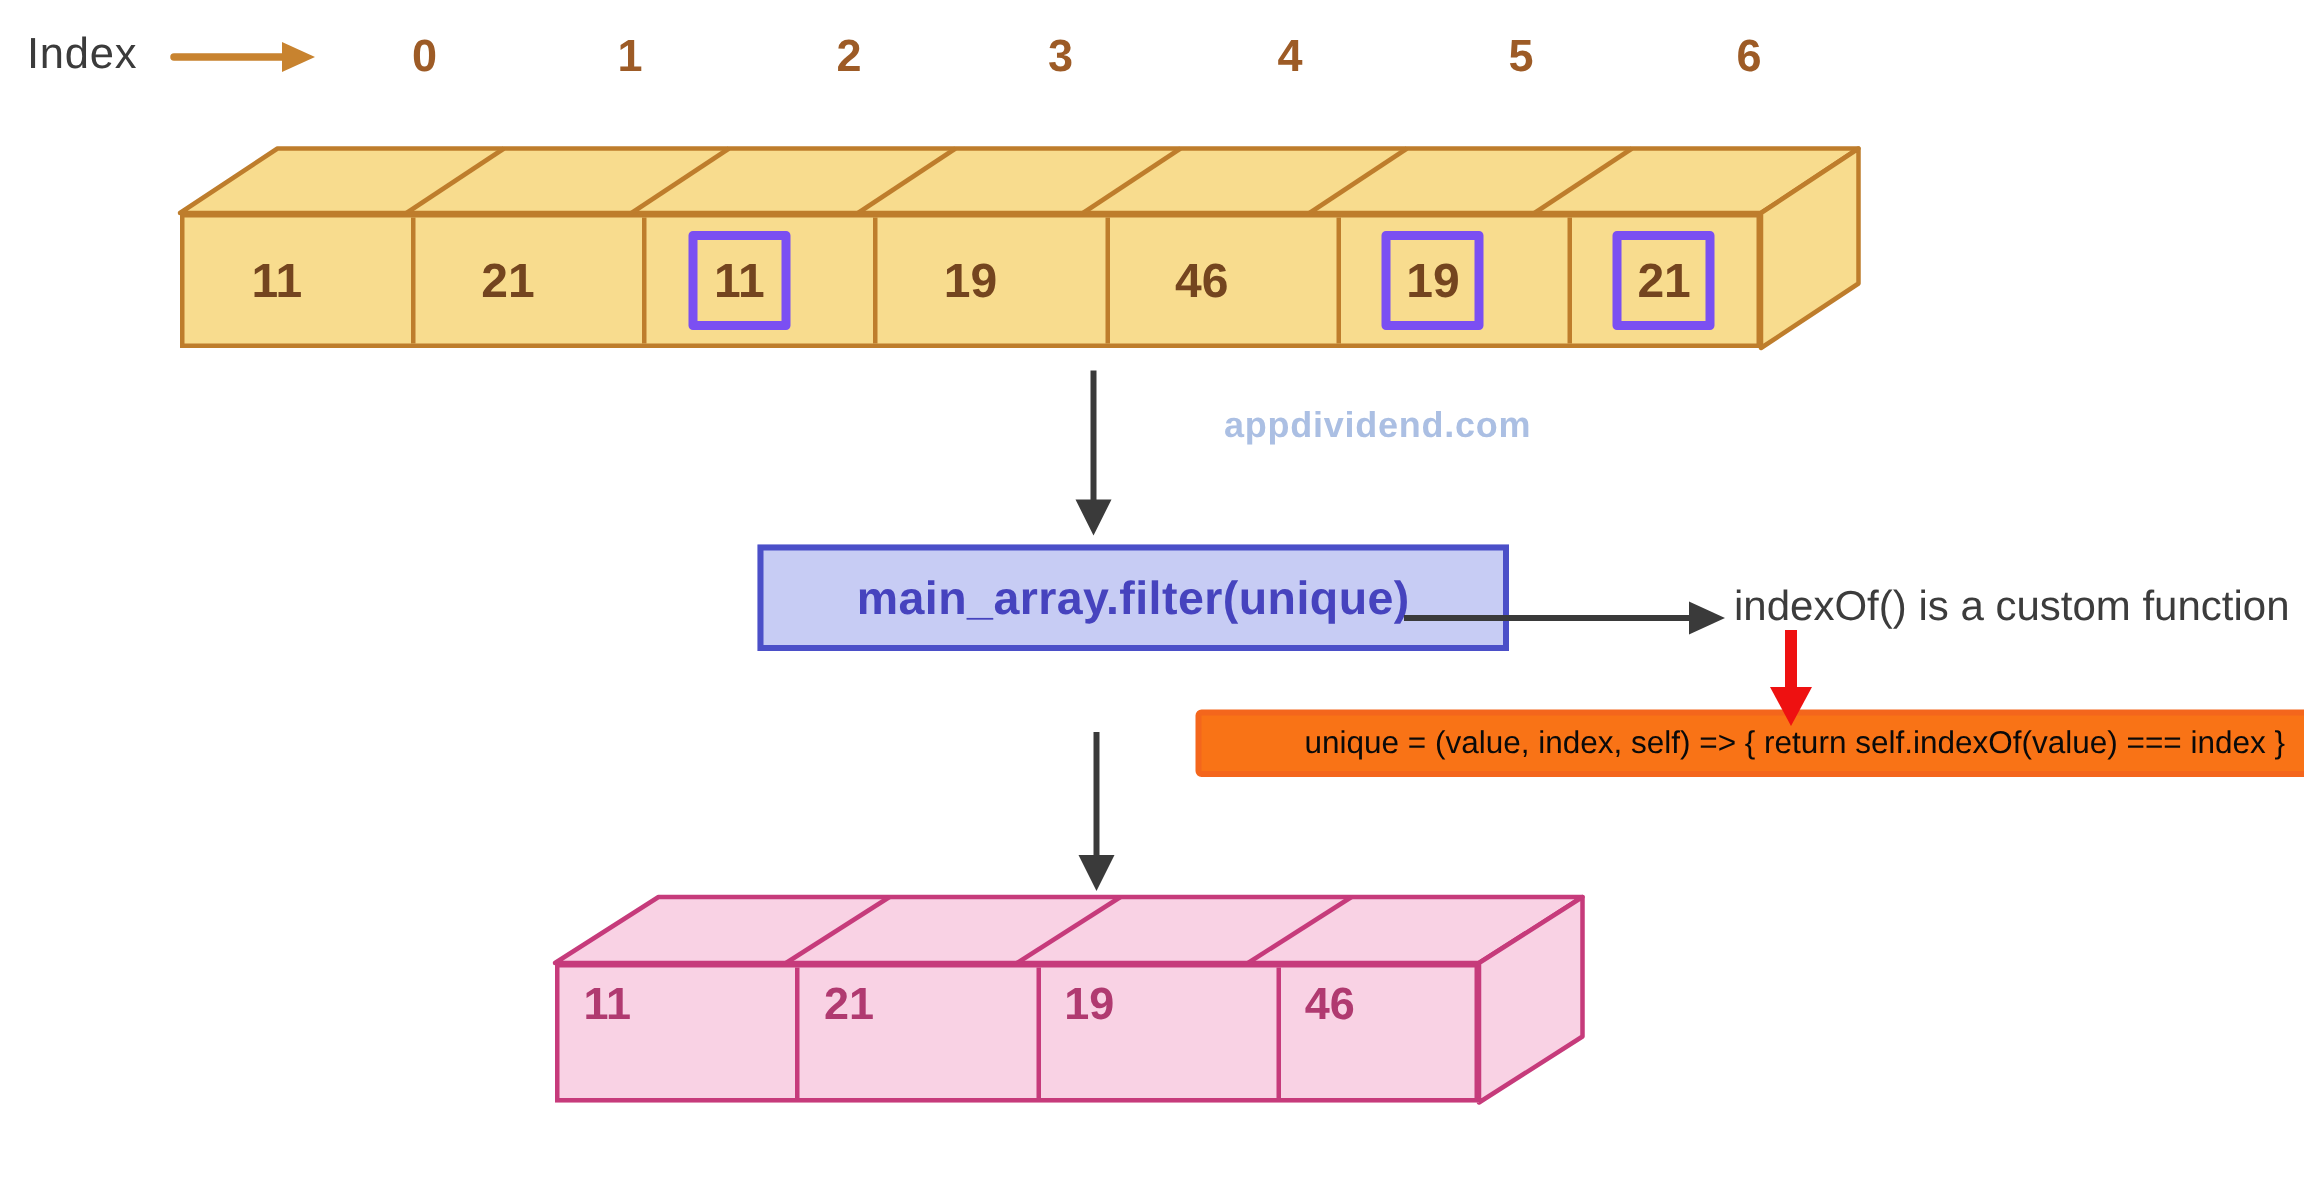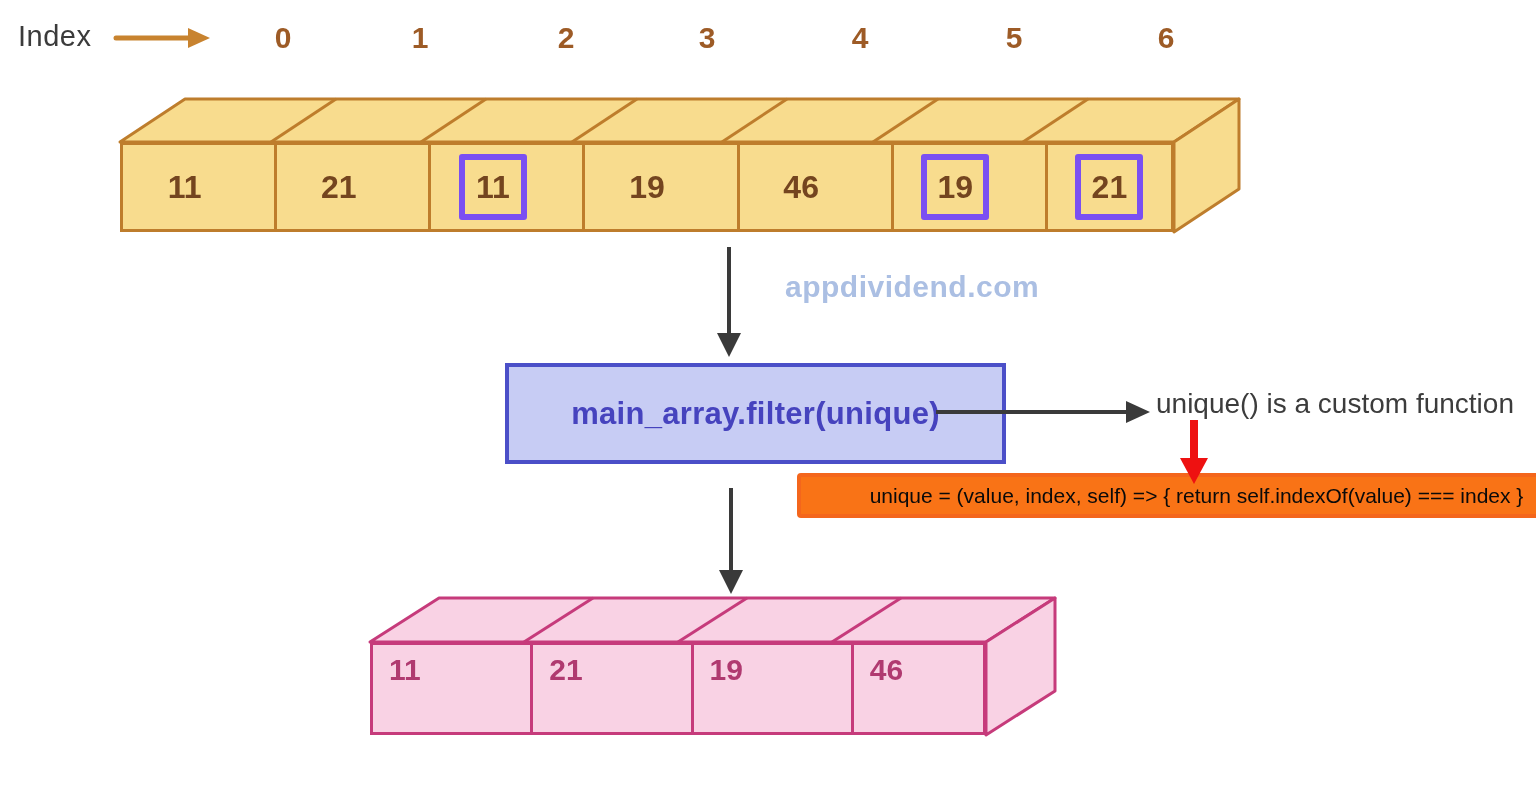--- a/index.html
+++ b/index.html
@@ -38,27 +38,27 @@
   .val.hl {
     display:flex; align-items:center; justify-content:center;
     width:56px; height:54px; border:6px solid #7b4ff2; border-radius:3px;
   }
 
   .arr-label { position:absolute; font-size:24px; font-weight:600; color:#a5612f; }
   .arr-label.main-l { left:137px; top:252px; }
   .arr-label.unique-l { left:612px; top:752px; }
 
   .watermark {
-    position:absolute; left:785px; top:270px; font-size:30px; font-weight:700;
+    position:absolute; left:816px; top:270px; font-size:24px; font-weight:700;
     color:#abbfe3; letter-spacing:0.5px;
   }
 
   
   .filter-box {
-    position:absolute; left:505px; top:363px; width:501px; height:101px;
+    position:absolute; left:505px; top:363px; width:501px; height:71px;
     box-sizing:border-box; background:#c7ccf4; border:4px solid #4b4fc8;
     display:flex; align-items:center; justify-content:center;
   }
   .filter-box .txt { font-size:31px; font-weight:600; color:#4643be; letter-spacing:0.3px; }
 
   .note {
     position:absolute; left:1156px; top:388px; font-size:28px; font-weight:500; color:#3c3c3c;
   }
 
   
@@ -128,21 +128,21 @@
       <span class="val hl">21</span>
     </div>
   </div>
 
   <div class="watermark">appdividend.com</div>
 
   <div class="filter-box">
     <span class="txt">main_array.filter(unique)</span>
   </div>
 
-  <div class="note">unique() is a custom function</div>
+  <div class="note">indexOf() is a custom function</div>
 
   <div class="code-box">
     <span class="txt">unique = (value, index, self) =&gt; { return self.indexOf(value) === index }</span>
   </div>
 
   <div class="arr unique">
     <div class="cell">
       <span class="val">11</span>
     </div>
     <div class="cell">

